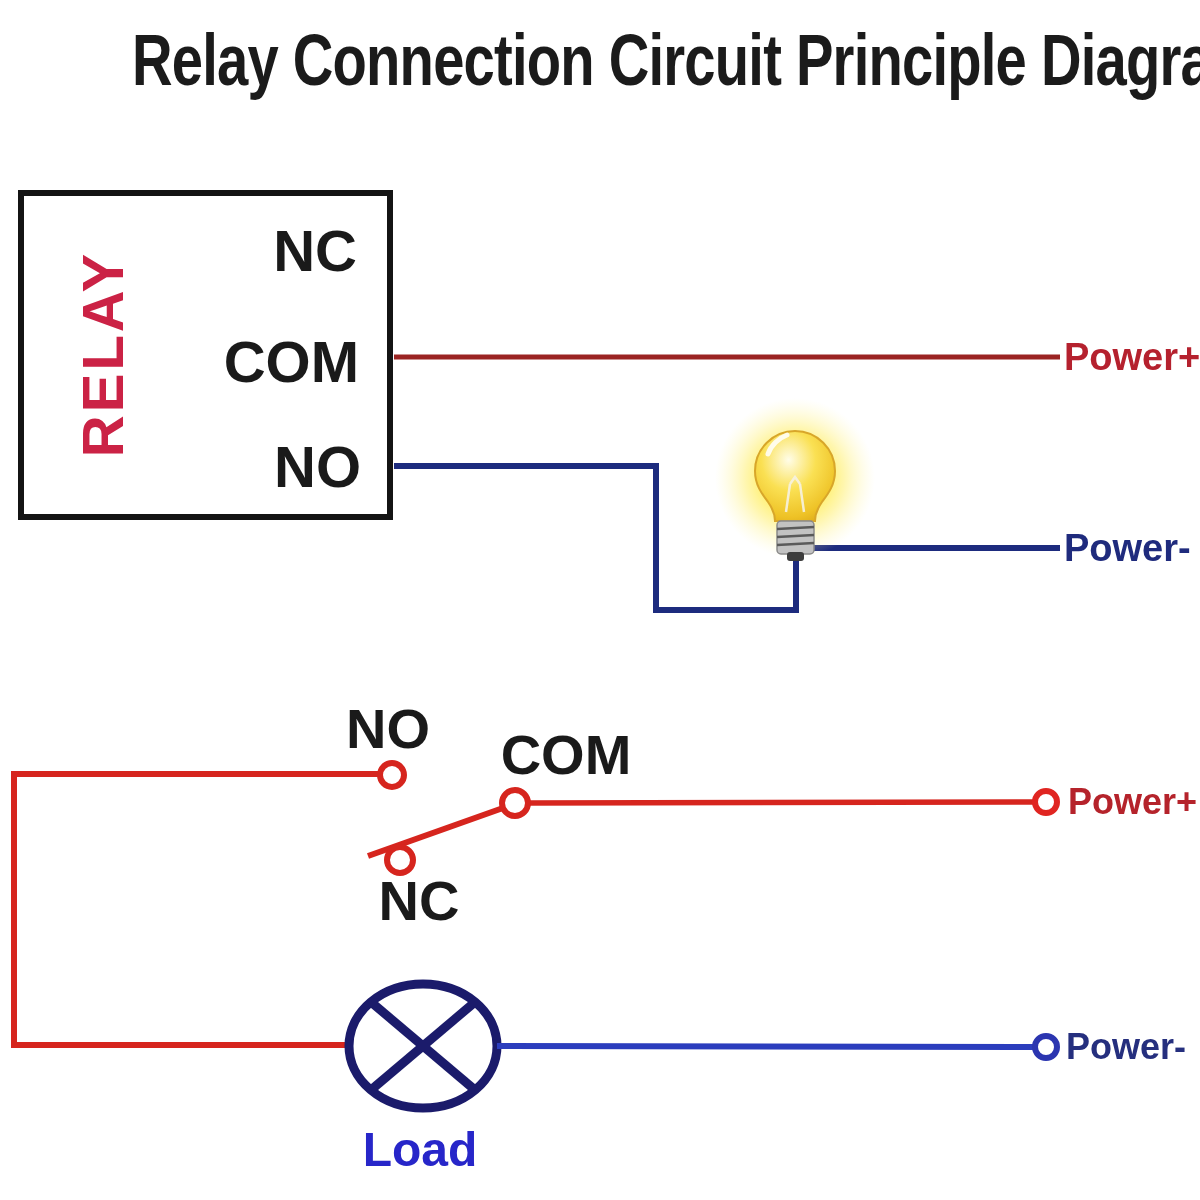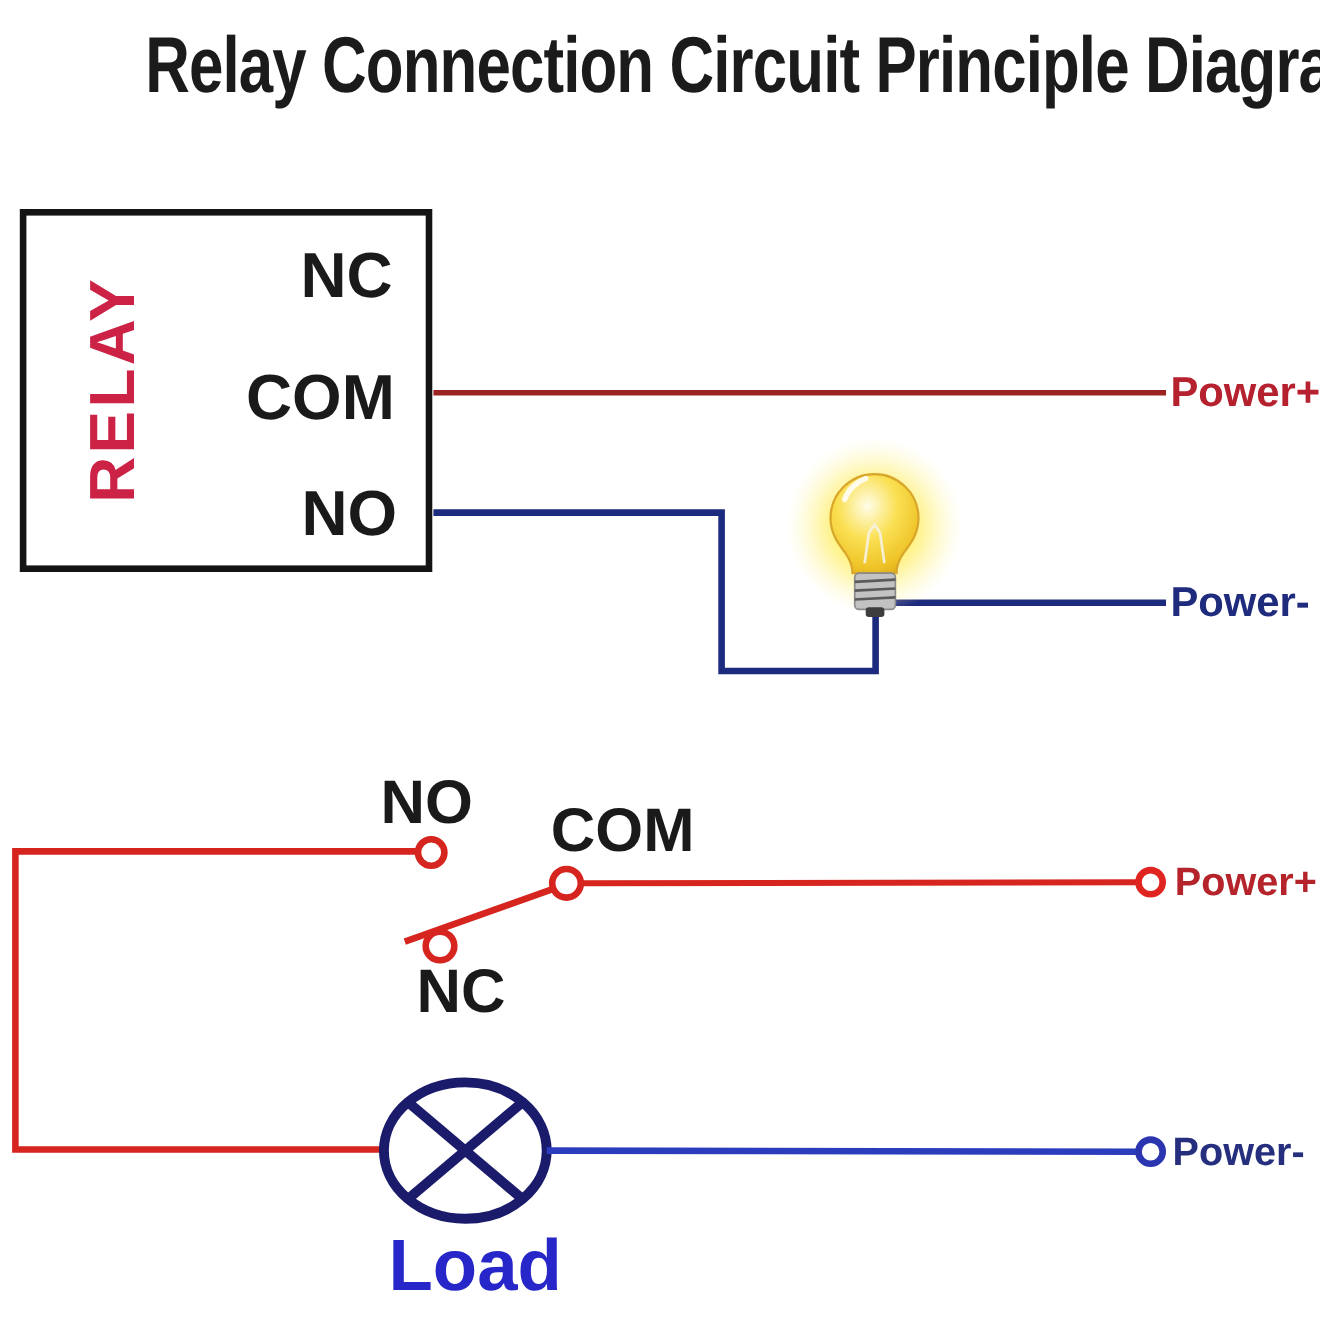--- a/index.html
+++ b/index.html
@@ -26,21 +26,21 @@
   #term-com{left:359px;top:362px;}
   #term-no{left:361px;top:467px;}
   #power-plus-top{left:1064px;top:357px;transform:translateY(-50%);font-size:38px;color:#b5212e;}
   #power-minus-top{left:1064px;top:548px;transform:translateY(-50%);font-size:38px;color:#1f2b7d;}
   .sw{color:#1a1a1a;font-size:56px;transform:translate(-50%,-50%);}
   #sw-no{left:388px;top:729px;}
   #sw-com{left:566px;top:755px;}
   #sw-nc{left:419px;top:901px;}
   #power-plus-bottom{left:1068px;top:802px;transform:translateY(-50%);font-size:36px;color:#b5232b;}
   #power-minus-bottom{left:1066px;top:1047px;transform:translateY(-50%);font-size:36px;color:#252f7e;}
-  #load-label{left:432px;top:1150px;transform:translate(-50%,-50%);font-size:66px;color:#2726c9;}
+  #load-label{left:420px;top:1150px;transform:translate(-50%,-50%);font-size:48px;color:#2726c9;}
   svg{position:absolute;left:0;top:0;}
 </style>
 </head>
 <body>
 
 <div id="stage">
 
   <svg width="1200" height="1200" viewBox="0 0 1200 1200">
     <defs>
       <radialGradient id="glowGrad" cx="50%" cy="50%" r="50%">

